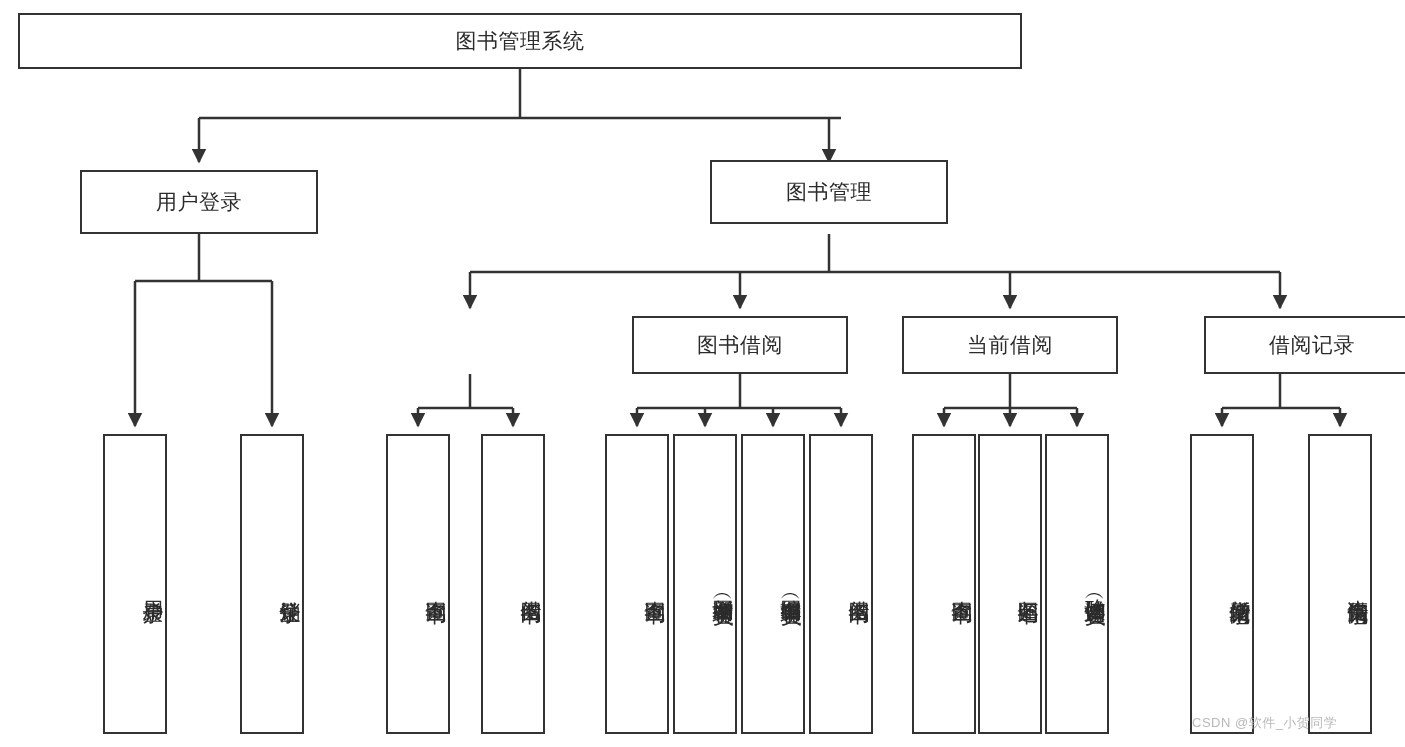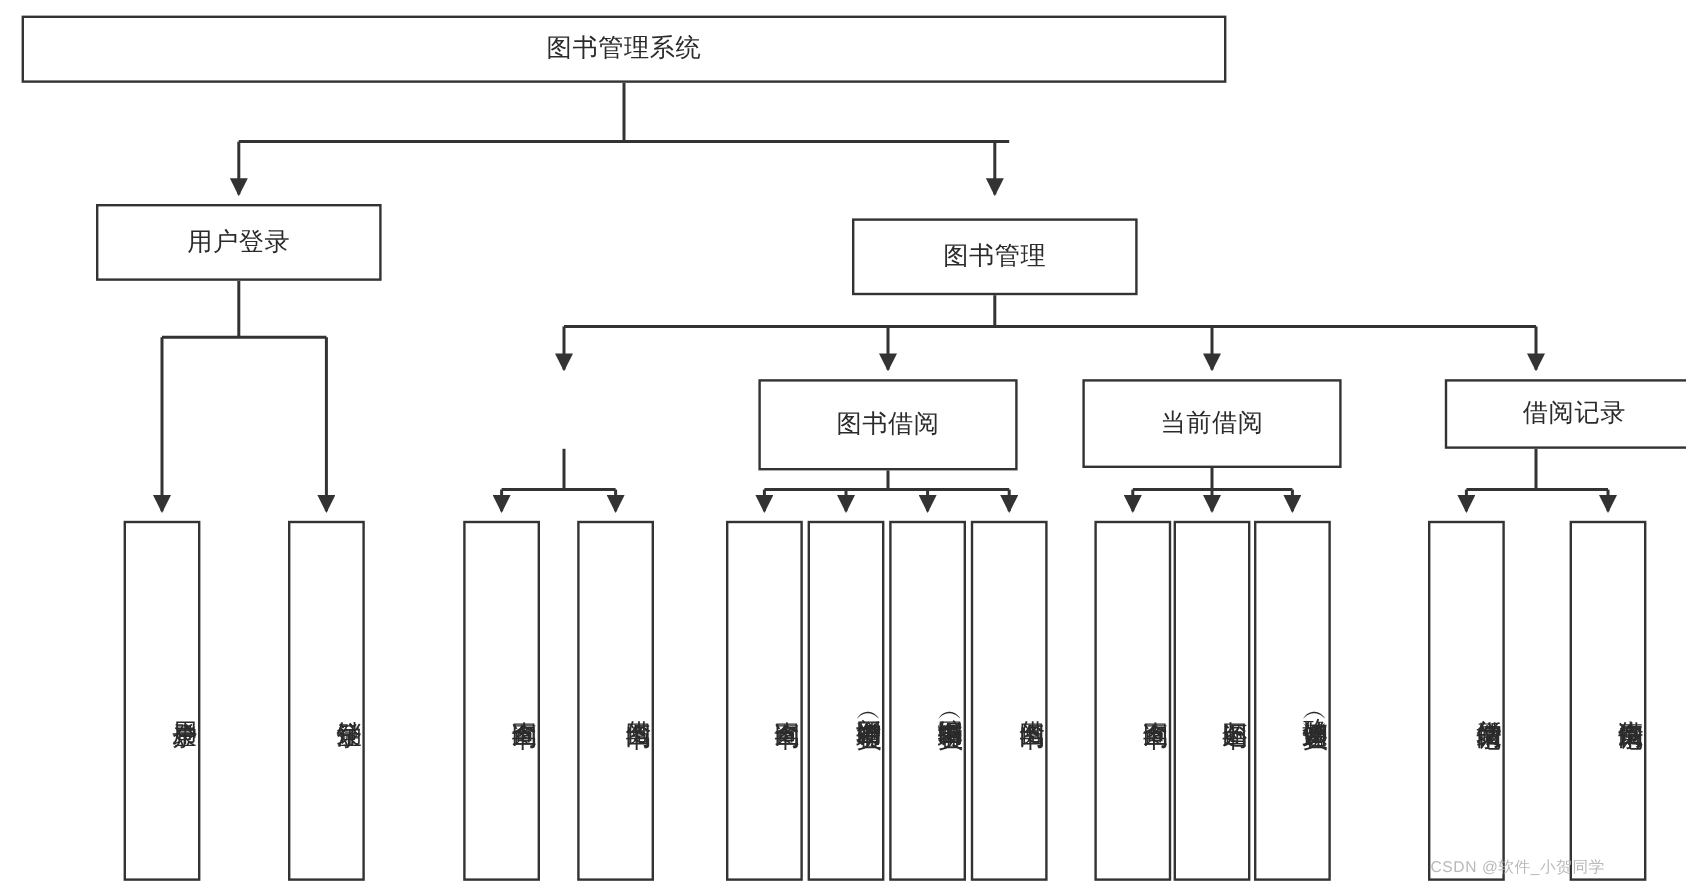--- a/index.html
+++ b/index.html
@@ -120,28 +120,28 @@
     </g>
   </svg>
 
   <div class="node h" style="left:18px; top:13px; width:1004px; height:56px;">
     <span>图书管理系统</span>
   </div>
 
   <div class="node h" style="left:80px; top:170px; width:238px; height:64px;">
     <span>用户登录</span>
   </div>
-  <div class="node h" style="left:710px; top:182px; width:238px; height:64px;">
+  <div class="node h" style="left:710px; top:160px; width:238px; height:64px;">
     <span>图书管理</span>
   </div>
 
-  <div class="node h" style="left:632px; top:316px; width:216px; height:76px;">
+  <div class="node h" style="left:632px; top:316px; width:216px; height:58px;">
     <span>图书借阅</span>
   </div>
-  <div class="node h" style="left:902px; top:316px; width:216px; height:74px;">
+  <div class="node h" style="left:902px; top:316px; width:216px; height:58px;">
     <span>当前借阅</span>
   </div>
   <div class="node h" style="left:1172px; top:316px; width:216px; height:58px;margin-left:32px;">
     <span>借阅记录</span>
   </div>
 
   <div class="node v" style="left:103px; top:434px; width:64px; height:300px;">
     <span>用户登录</span>
   </div>
   <div class="node v" style="left:240px; top:434px; width:64px; height:300px;">

